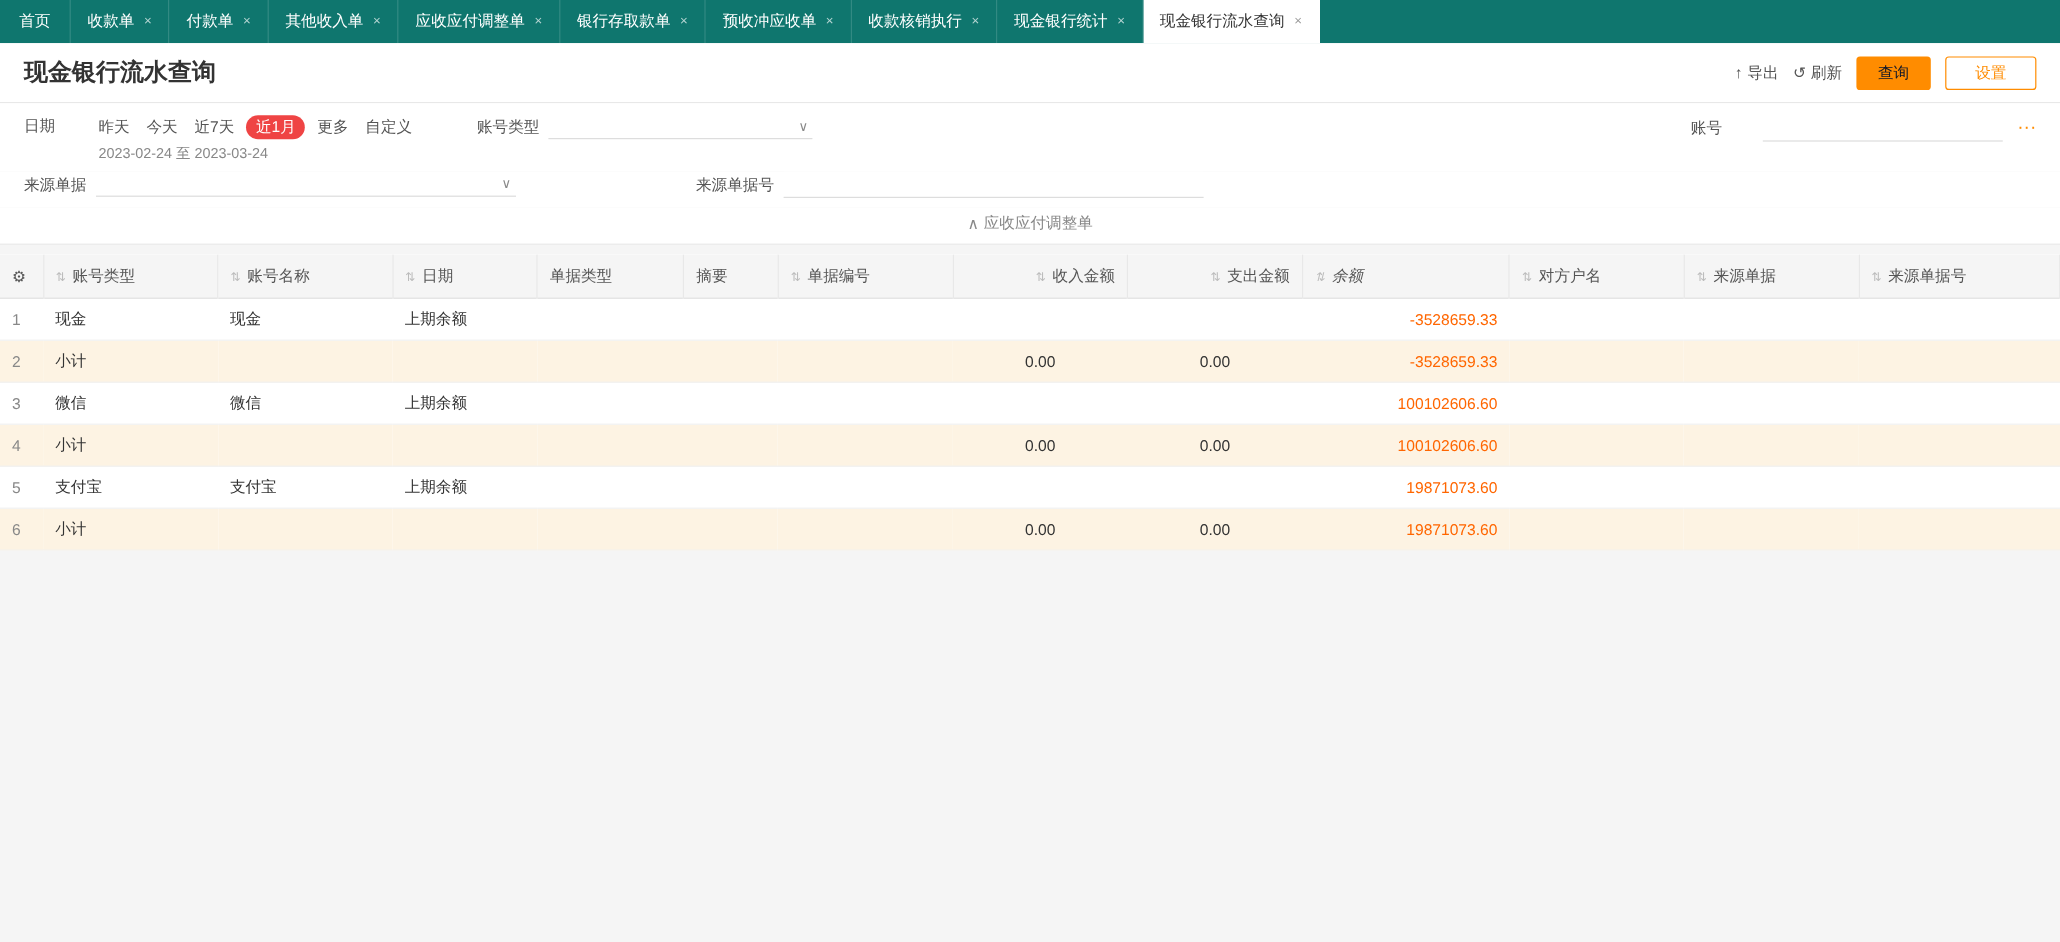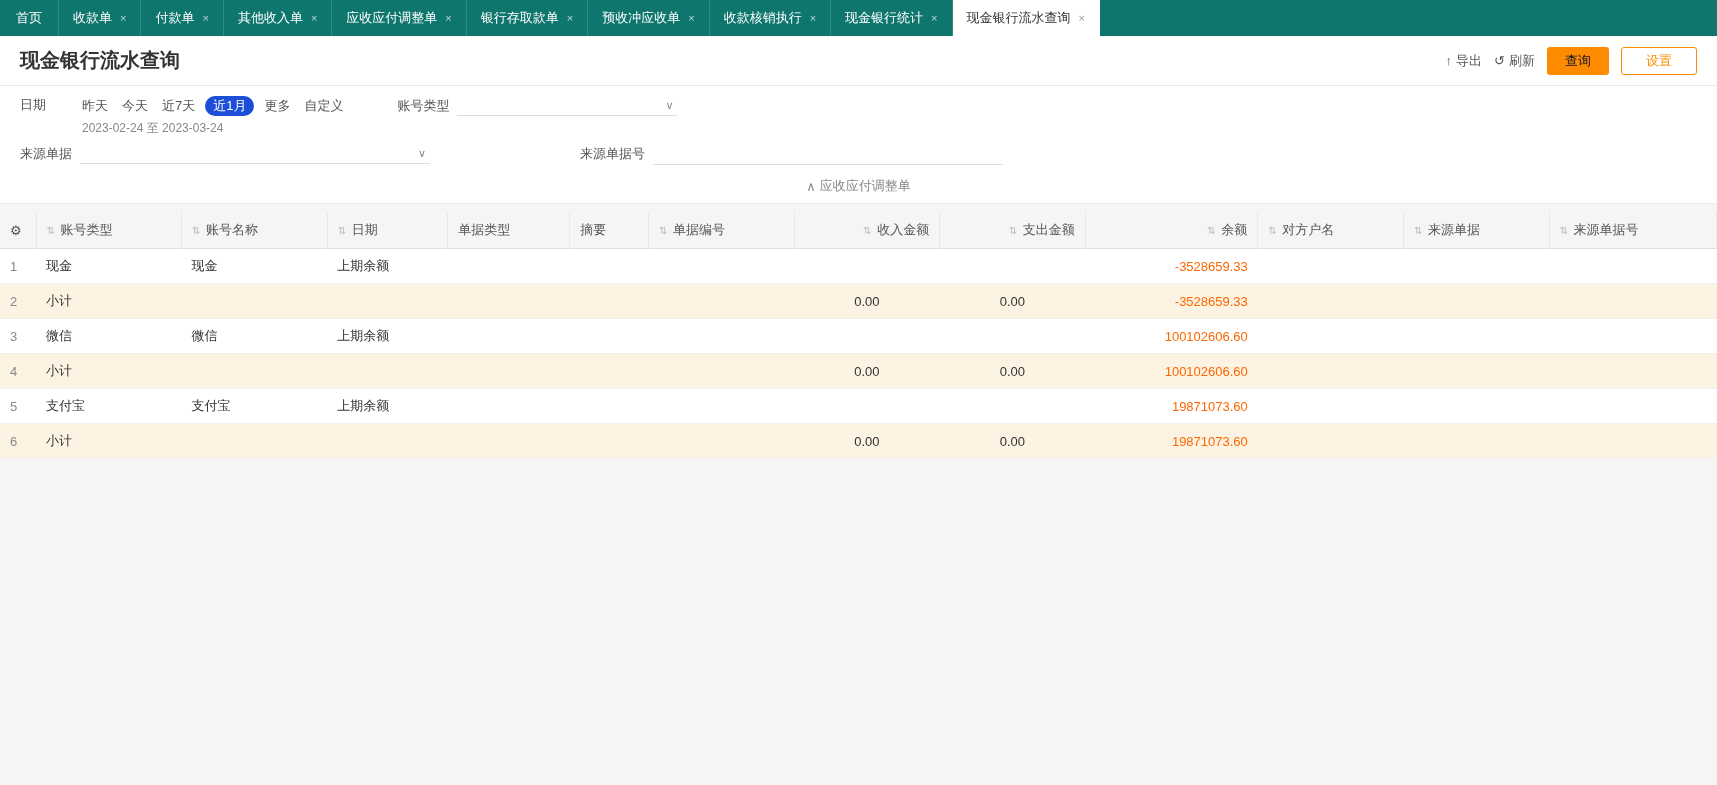--- a/index.html
+++ b/index.html
@@ -98,21 +98,21 @@
       justify-content: space-between;
     }
     .date-btn {
       color: #555;
       cursor: pointer;
       padding: 1px 4px;
       border-radius: 3px;
       font-size: 13px;
     }
     .date-btn.active {
-      background: #1d4ed8;
+      background: #ef4444;
       color: #fff;
       border-radius: 10px;
       padding: 1px 8px;
     }
     .date-range {
       color: #888;
       font-size: 12px;
       margin-left: 4px;
     }
     .dots-btn {
@@ -300,20 +300,25 @@
         <div class="date-range">2023-02-24 至 2023-03-24</div>
       </div>
     </div>
     <div style="display:flex;align-items:center;gap:8px;flex:1;">
       <span class="filter-group-label">账号类型</span>
       <div class="dropdown-trigger" style="min-width:220px;">
         <span style="flex:1;"></span>
         <span class="arrow">∨</span>
       </div>
     </div>
+    <div style="display:flex;align-items:center;gap:8px;">
+      <span class="filter-group-label">账号</span>
+      <input class="input-underline" style="min-width: 200px;">
+      <span class="dots-btn">···</span>
+    </div>
   </div>
 </div>
 
 <div class="source-filter-row">
   <div style="display:flex;align-items:center;gap:8px;flex:1;max-width:520px;">
     <span class="filter-group-label">来源单据</span>
     <div class="dropdown-trigger" style="min-width:350px;">
       <span style="flex:1;"></span>
       <span class="arrow">∨</span>
     </div>
@@ -359,21 +364,21 @@
           <span>单据编号</span>
         </th>
         <th style="text-align:right;">
           <span class="sort-arrows">⇅</span>
           <span>收入金额</span>
         </th>
         <th style="text-align:right;">
           <span class="sort-arrows">⇅</span>
           <span>支出金额</span>
         </th>
-        <th style="text-align:right;">
+        <th style="text-align:left;font-style:italic;">
           <span class="sort-arrows">⇅</span>
           <span>余额</span>
         </th>
         <th>
           <span class="sort-arrows">⇅</span>
           <span>对方户名</span>
         </th>
         <th>
           <span class="sort-arrows">⇅</span>
           <span>来源单据</span>

